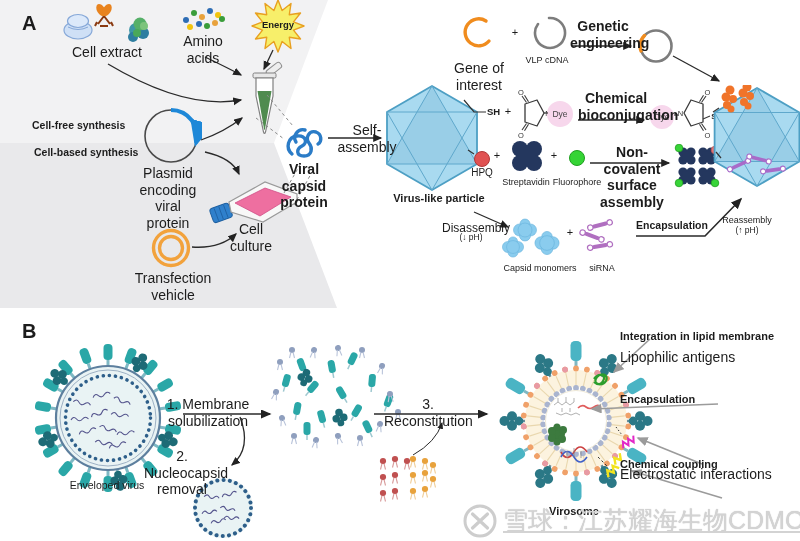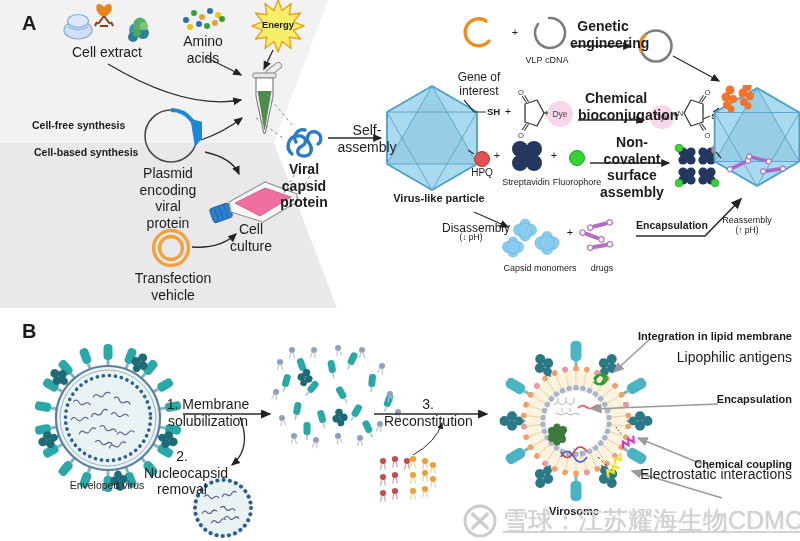--- a/index.html
+++ b/index.html
@@ -5,21 +5,21 @@
   html,body{margin:0;padding:0;background:#fff;}
   #stage{position:relative;width:800px;height:541px;background:#ffffff;overflow:hidden;
          font-family:"Liberation Sans",sans-serif;color:#1c1c1c;}
   .abs{position:absolute;}
   .bg{position:absolute;left:0;top:0;width:800px;height:541px;}
   .bgA1{background:#f2f2f3;clip-path:polygon(0 0,328px 0,274px 143px,0 143px);}
   .bgA2{background:#e9e9eb;clip-path:polygon(0 143px,274px 143px,337px 308px,0 308px);}
   .t{position:absolute;font-size:14px;line-height:1.18;text-align:center;color:#1c1c1c;}
   .b{font-weight:bold;}
   .l{text-align:left;}
-  .r{text-align:right;}
+  .r{text-align:left;}
   .panel-letter{font-size:20px;font-weight:bold;}
   .dye{position:absolute;border-radius:50%;background:#f7d7ec;display:flex;align-items:center;
        justify-content:center;font-size:8.5px;color:#444;}
   .dot{position:absolute;border-radius:50%;}
   svg text{font-family:"Liberation Sans",sans-serif;}
   .wm{position:absolute;font-size:25px;color:#d3d3d3;text-shadow:0 0 1px #bdbdbd;white-space:nowrap;text-decoration:underline;}
 </style>
 </head>
 <body>
 
@@ -572,30 +572,30 @@
   <div class="t" style="left:330px;top:122px;width:74px">Self-assembly</div>
   <div class="t b" style="left:384px;top:192px;width:110px;font-size:11px">Virus-like particle</div>
   <div class="t l" style="left:487px;top:106px;width:22px;font-size:9.5px;font-weight:600">SH</div>
   <div class="t" style="left:502px;top:105px;width:12px;font-size:11px">+</div>
   <div class="t b" style="left:578px;top:90px;width:76px">Chemical bioconjugation</div>
   <div class="t" style="left:468px;top:167px;width:28px;font-size:10px">HPQ</div>
   <div class="t" style="left:491px;top:149px;width:12px;font-size:11px">+</div>
   <div class="t" style="left:497px;top:177px;width:58px;font-size:9px">Streptavidin</div>
   <div class="t" style="left:548px;top:149px;width:12px;font-size:11px">+</div>
   <div class="t" style="left:550px;top:177px;width:54px;font-size:9px">Fluorophore</div>
-  <div class="t b" style="left:590px;top:134px;width:84px">Non-covalent surface assembly</div>
-  <div class="t" style="left:448px;top:70px;width:62px;font-size:12px">Gene of interest</div>
+  <div class="t b" style="left:590px;top:144px;width:84px">Non-covalent surface assembly</div>
+  <div class="t" style="left:448px;top:60px;width:62px;font-size:14px">Gene of interest</div>
   <div class="t" style="left:509px;top:26px;width:12px;font-size:11px">+</div>
   <div class="t" style="left:522px;top:55px;width:50px;font-size:9px">VLP cDNA</div>
   <div class="t b" style="left:570px;top:18px;width:66px">Genetic engineering</div>
   <div class="t" style="left:442px;top:221px;width:58px;font-size:12px">Disassembly</div>
   <div class="t" style="left:446px;top:232px;width:50px;font-size:8.5px">(↓ pH)</div>
   <div class="t" style="left:498px;top:263px;width:84px;font-size:9px">Capsid monomers</div>
   <div class="t" style="left:564px;top:226px;width:12px;font-size:11px">+</div>
-  <div class="t" style="left:580px;top:263px;width:44px;font-size:9px">drugs</div>
+  <div class="t" style="left:580px;top:263px;width:44px;font-size:9px">siRNA</div>
   <div class="t b" style="left:634px;top:219px;width:76px;font-size:10.5px">Encapsulation</div>
   <div class="t" style="left:716px;top:215px;width:62px;font-size:9px">Reassembly</div>
   <div class="t" style="left:722px;top:225px;width:50px;font-size:8.5px">(↑ pH)</div>
 
   <div class="t panel-letter l" style="left:22px;top:320px;width:24px">B</div>
   <div class="t" style="left:56px;top:479px;width:102px;font-size:10.5px">Enveloped virus</div>
   <div class="t" style="left:138px;top:396px;width:140px">1. Membrane solubilization</div>
   <div class="t" style="left:144px;top:448px;width:76px">2. Nucleocapsid removal</div>
   <div class="t" style="left:384px;top:396px;width:88px">3. Reconstitution</div>
   <div class="t b" style="left:536px;top:505px;width:76px;font-size:11px">Virosome</div>

